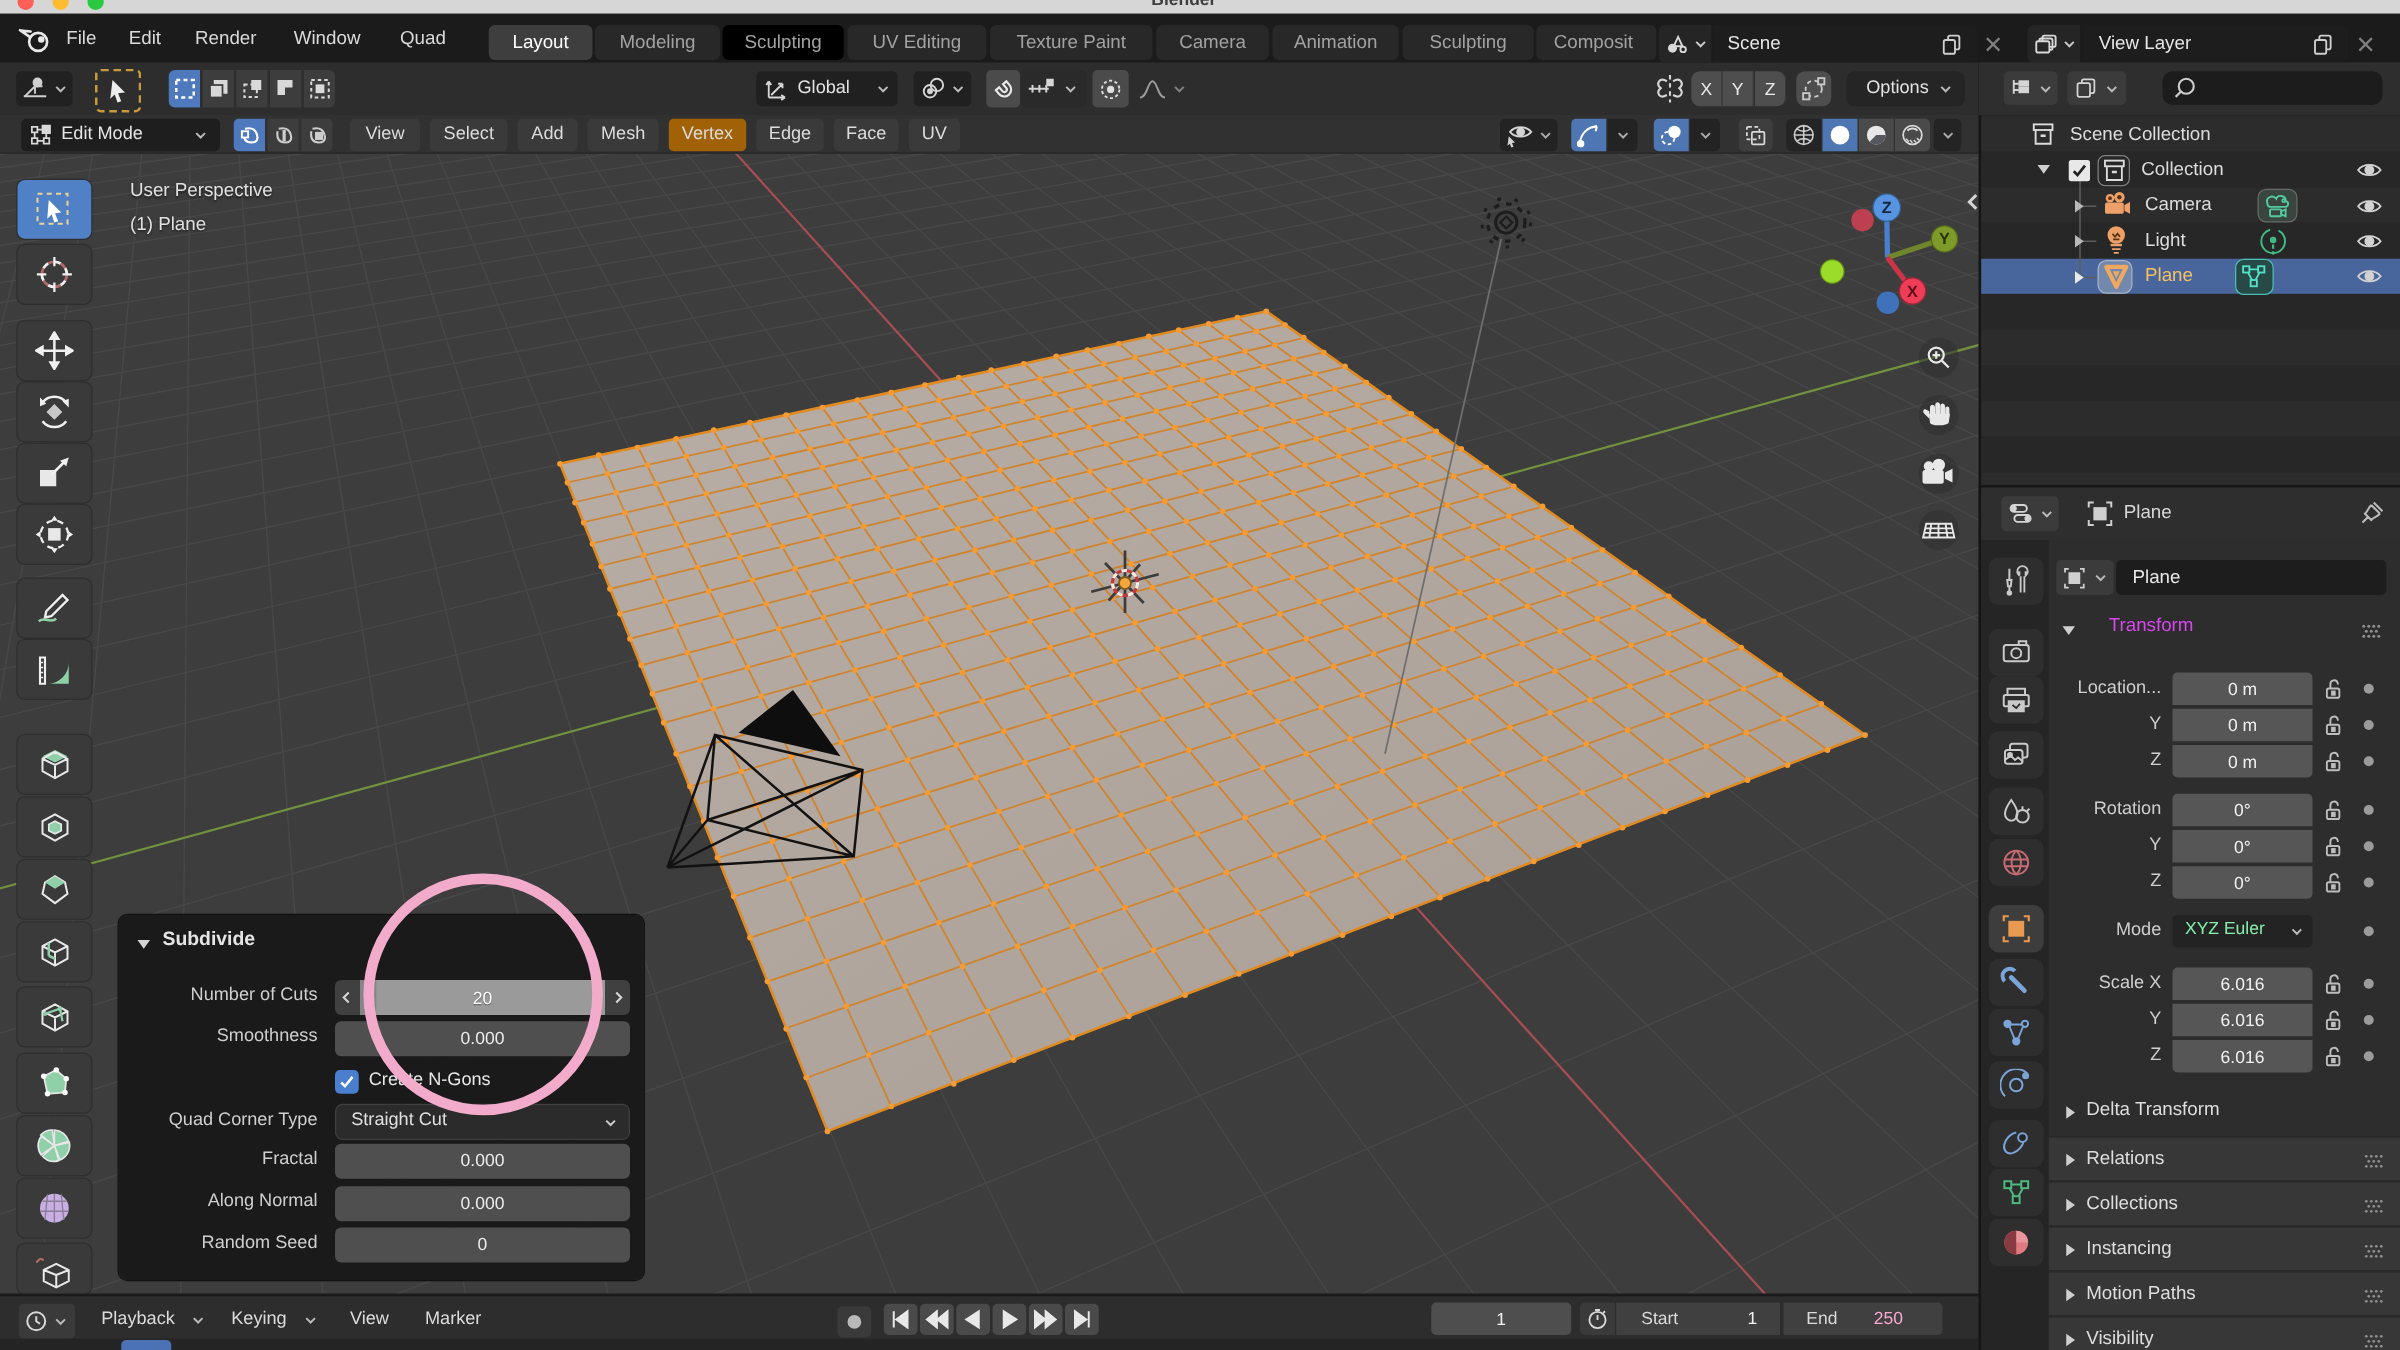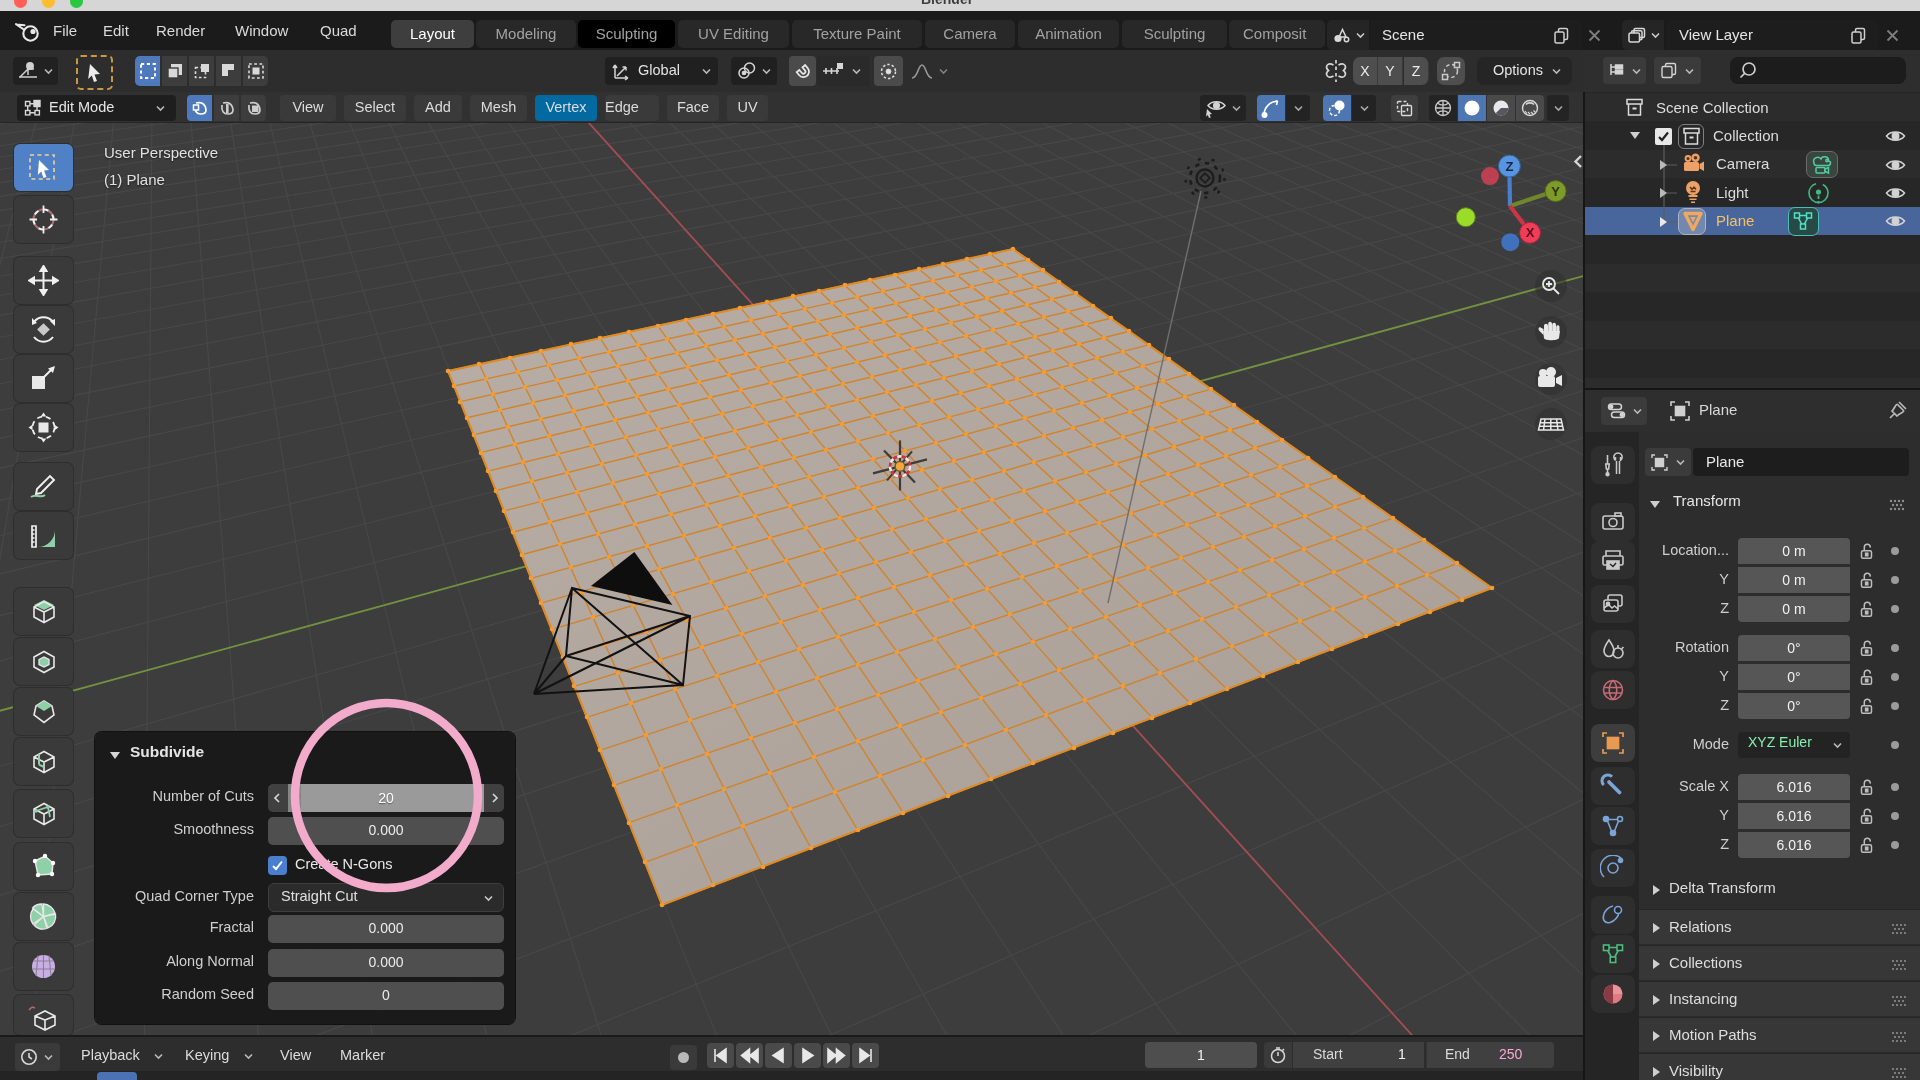--- a/index.html
+++ b/index.html
@@ -276,25 +276,25 @@
     </div>
     <div class="abs" style="left:344px;top:3px;width:62px;height:26px;background:#3a3a3a;border-radius:4px">
       <div style="text-align:center;font-size:14.5px;line-height:25px;color:#dcdcdc">Select</div>
     </div>
     <div class="abs" style="left:414px;top:3px;width:48px;height:26px;background:#3a3a3a;border-radius:4px">
       <div style="text-align:center;font-size:14.5px;line-height:25px;color:#dcdcdc">Add</div>
     </div>
     <div class="abs" style="left:470px;top:3px;width:57px;height:26px;background:#3a3a3a;border-radius:4px">
       <div style="text-align:center;font-size:14.5px;line-height:25px;color:#dcdcdc">Mesh</div>
     </div>
-    <div class="abs" style="left:535px;top:3px;width:62px;height:26px;background:#0369a1;border-radius:4px">
+    <div class="abs" style="left:535px;top:3px;width:62px;height:26px;background:#a16207;border-radius:4px">
       <div style="text-align:center;font-size:14.5px;line-height:25px;color:#dcdcdc">Vertex</div>
     </div>
     <div class="abs" style="left:605px;top:3px;width:54px;height:26px;background:#3a3a3a;border-radius:4px">
-      <div style="text-align:left;font-size:14.5px;line-height:25px;color:#dcdcdc">Edge</div>
+      <div style="text-align:center;font-size:14.5px;line-height:25px;color:#dcdcdc">Edge</div>
     </div>
     <div class="abs" style="left:667px;top:3px;width:52px;height:26px;background:#3a3a3a;border-radius:4px">
       <div style="text-align:center;font-size:14.5px;line-height:25px;color:#dcdcdc">Face</div>
     </div>
     <div class="abs" style="left:727px;top:3px;width:41px;height:26px;background:#3a3a3a;border-radius:4px">
       <div style="text-align:center;font-size:14.5px;line-height:25px;color:#dcdcdc">UV</div>
     </div>
     <div class="abs" style="left:1200px;top:3px;width:46px;height:26px;background:#232323;border-radius:4px">
 <svg class="abs" style="left:3px;top:2px" width="24" height="22" viewBox="0 0 24 22">
         <g fill="none" stroke="#d3d3d3" stroke-width="1.5">
@@ -1683,21 +1683,21 @@
 <svg class="abs" style="left:30px;top:10px" width="11" height="8" viewBox="0 0 11 8">
         <path d="M2 2.5 L5.5 6 L9 2.5" stroke="#b9b9b9" stroke-width="1.6" fill="none"></path>
       </svg>
 </div>
 <div class="abs" style="left:108px;top:58px;width:216px;height:28px;background:#1d1d1d;border-radius:4px">
 <div class="tx" style="left:13px;top:5px;font-size:15px;color:#e8e8e8">Plane</div>
     </div>
 <svg class="abs" style="left:64px;top:109px" width="12" height="10" viewBox="0 0 12 10">
       <path d="M1 2 L11 2 L6 9 Z" fill="#cfcfcf"></path>
     </svg>
-<div class="tx" style="left:88px;top:102px;font-size:15px;color:#e5e5e5">Transform</div>
+<div class="tx" style="left:102px;top:102px;font-size:15px;color:#d946ef">Transform</div>
 <svg class="abs" style="left:303px;top:108px" width="18" height="14" viewBox="0 0 18 14">
       <g fill="#8e8e8e">
         <circle cx="3" cy="3" r="1.2"></circle>
         <circle cx="7" cy="3" r="1.2"></circle>
         <circle cx="11" cy="3" r="1.2"></circle>
         <circle cx="15" cy="3" r="1.2"></circle>
         <circle cx="5" cy="7" r="1.2"></circle>
         <circle cx="9" cy="7" r="1.2"></circle>
         <circle cx="13" cy="7" r="1.2"></circle>
         <circle cx="3" cy="11" r="1.2"></circle>

